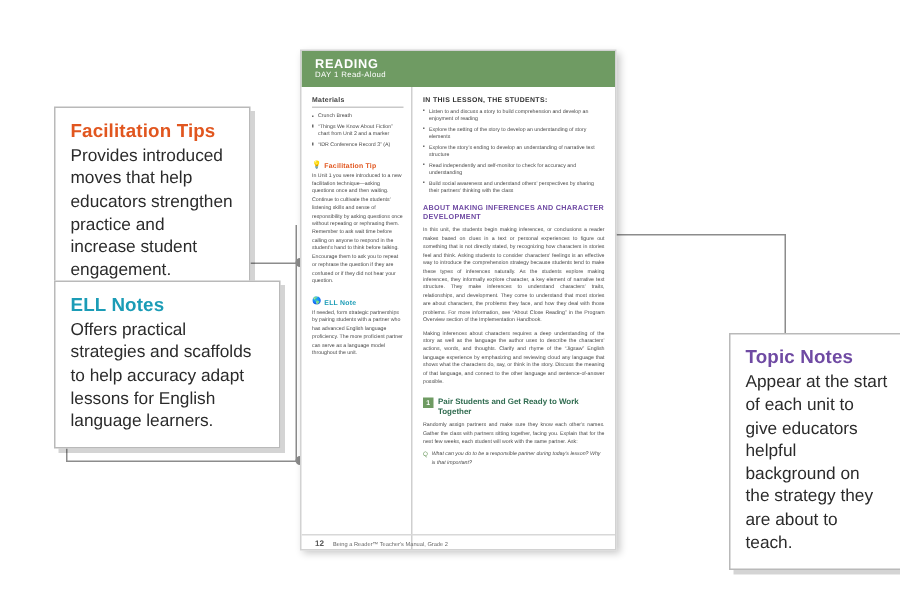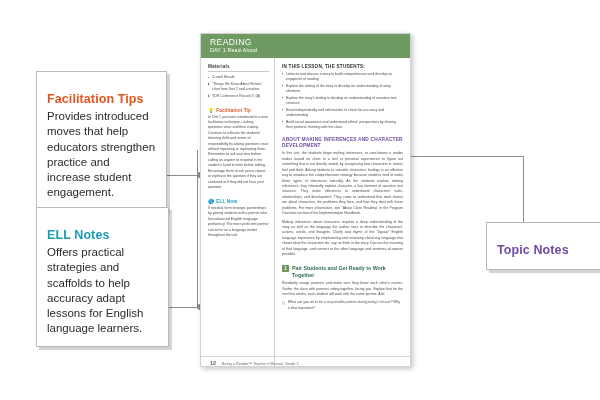--- a/index.html
+++ b/index.html
@@ -18,58 +18,58 @@
   .conn.v{width:1px;}
   .dot{position:absolute;width:6px;height:6px;border-radius:50%;background:#8a8a8a;}
 
   
   .callout{
     position:absolute;
     background:#ffffff;
     border:1px solid #b9b9b9;
     box-shadow:3px 3px 0 rgba(0,0,0,.17);
     box-sizing:border-box;
-    padding:20px 10px 9px 10px;
+    padding:8px 10px 9px 10px;
   }
   .callout h3{
     margin:0 0 3px 0;
     font-size:12.5px;
     font-weight:bold;
     letter-spacing:.1px;
   }
   .callout p{
     margin:0;
     font-size:11.5px;
     line-height:1.33;
     color:#2b2b2b;
   }
   #callout-facilitation{left:36px;top:71px;width:131px;}
   #callout-facilitation h3{color:#e1561f;}
-  #callout-ell{left:36px;top:207px;width:133px;}
+  #callout-ell{left:36px;top:187px;width:151px;}
   #callout-ell h3{color:#1b9cb6;}
   #callout-topic{left:486px;top:222px;width:117px;}
   #callout-topic h3{color:#6f4aa3;}
 
   
   .page{
     position:absolute;left:200px;top:33px;width:211px;height:334px;
     background:#ffffff;
     border:1px solid #d2d2d2;
     box-shadow:2px 2px 5px rgba(0,0,0,.22);
     box-sizing:border-box;
     overflow:hidden;
   }
   .page-header{
     background:#6f9b63;
     height:24px;
     padding:4px 0 0 9px;
     box-sizing:border-box;
     color:#ffffff;
   }
-  .page-header .ttl{font-size:8.5px;font-weight:normal;letter-spacing:.45px;line-height:1;}
+  .page-header .ttl{font-size:8.5px;font-weight:bold;letter-spacing:.45px;line-height:1;}
   .page-header .sub{font-size:5.2px;letter-spacing:.25px;margin-top:1.5px;line-height:1;}
 
   .page-body{display:flex;height:calc(100% - 24px);box-sizing:border-box;}
   .col-left{
     width:74px;flex:none;border-right:1px solid #cfcfcf;
     padding:6px 5px 0 7px;box-sizing:border-box;
   }
   .col-right{flex:1;padding:6px 7px 0 7px;box-sizing:border-box;}
 
   .mat-h{font-size:4.6px;font-weight:bold;color:#3d3d3d;letter-spacing:.2px;}
@@ -141,20 +141,21 @@
     <p>Provides introduced moves that help educators strengthen practice and increase student engagement.</p>
   </div>
 
   <div class="callout" id="callout-ell">
     <h3>ELL Notes</h3>
     <p>Offers practical strategies and scaffolds to help accuracy adapt lessons for English language learners.</p>
   </div>
 
   <div class="callout" id="callout-topic">
     <h3>Topic Notes</h3>
+    <p>Appear at the start of each unit to give educators helpful background on the strategy they are about to teach.</p>
   </div>
 
   <div class="page">
 
     <div class="page-header">
       <div class="ttl">READING</div>
       <div class="sub">DAY 1 Read-Aloud</div>
     </div>
 
     <div class="page-body">

